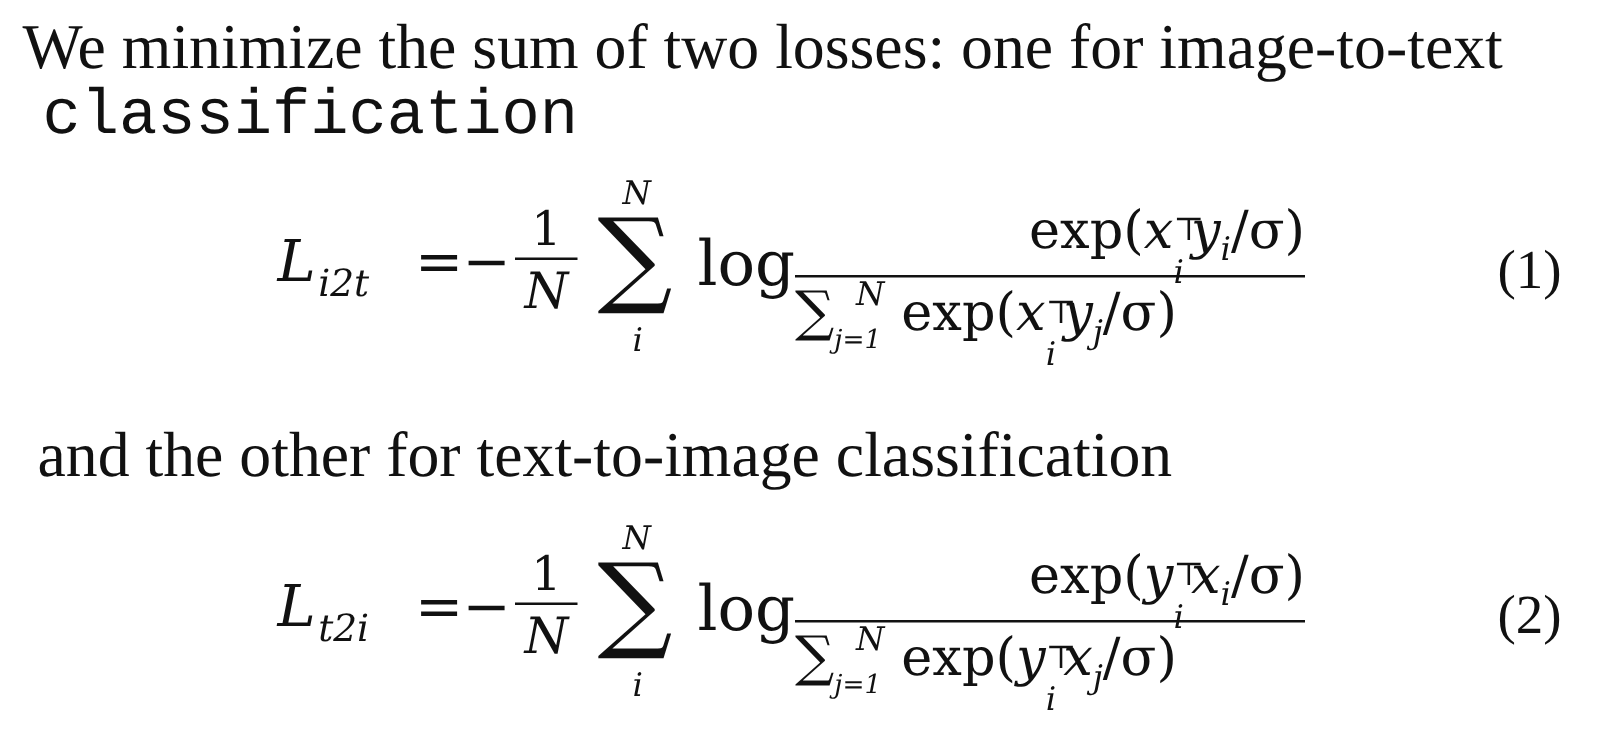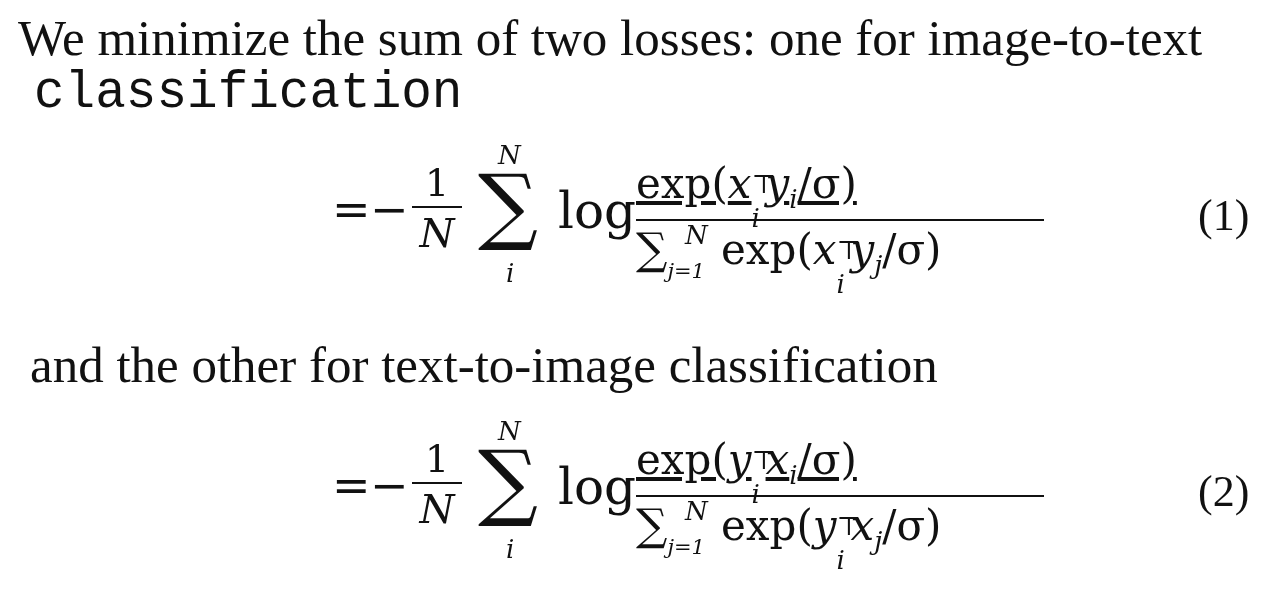--- a/index.html
+++ b/index.html
@@ -20,39 +20,40 @@
   .minus { left:370px; top:42px; font-size:46px; }
   .frac1 { position:absolute; left:412px; top:22px; width:50px; text-align:center; }
   .frac1 .num { font-size:38px; line-height:42px; }
   .frac1 .bar { height:2px; background:#111; margin:2px 0; }
   .frac1 .den { font-size:40px; line-height:46px; font-style:italic; }
   .sumN { left:498px; top:0px; font-size:26px; font-style:italic; }
   .sigma { left:478px; top:20px; font-size:84px; line-height:90px; }
   .sumi { left:506px; top:118px; font-size:26px; font-style:italic; }
   .log { left:558px; top:42px; font-size:50px; }
   .bigfrac { position:absolute; left:636px; top:18px; width:408px; }
-  .bigfrac .num { text-align:left; font-size:42px; line-height:52px;text-decoration:underline; }
+  .bigfrac .num { text-align:right; font-size:42px; line-height:52px; }
   .bigfrac .bar { height:2px; background:#111; margin:4px 0 2px 0; }
   .bigfrac .den { font-size:42px; line-height:52px; white-space:nowrap; }
   .subsm { font-size:26px; font-style:italic; position:relative; top:10px; }
   .tcomb { display:inline-block; position:relative; width:14px; }
   .tcomb .t { position:absolute; left:0; top:-40px; font-size:26px; font-style:normal; }
   .tcomb .i { position:absolute; left:0; top:-6px; font-size:26px; font-style:italic; }
   .dsigma { font-size:44px; }
   .dsub { font-size:21px; position:relative; top:14px; font-style:italic; }
   .dsup { font-size:26px; position:relative; top:-20px; font-style:italic; margin-left:-20px; }
   .eqnum { position:absolute; left:1198px; top:50px; font-family:"Liberation Serif", serif; font-size:44px; }
 </style>
 </head>
 <body>
 
 <div class="para p1">We minimize the sum of two losses: one for image-to-text</div>
 <div class="para p2">classification</div>
 
 <div class="eq eq1">
+  <span class="m lhs it"><span>L</span><span class="sub">i2t</span></span>
   <span class="m eqsign">=</span>
   <span class="m minus">−</span>
   <div class="frac1 m">
     <div class="num">1</div>
     <div class="bar"></div>
     <div class="den">N</div>
   </div>
   <span class="m sumN">N</span>
   <span class="m sigma">∑</span>
   <span class="m sumi">i</span>
@@ -61,20 +62,21 @@
     <div class="num"><span>exp(</span><span class="it">x</span><span class="tcomb"><span class="t">⊤</span><span class="i">i</span></span><span class="it">y</span><span class="subsm">i</span><span>/σ)</span></div>
     <div class="bar"></div>
     <div class="den"><span class="dsigma">∑</span><span class="dsub">j=1</span><span class="dsup">N</span><span> exp(</span><span class="it">x</span><span class="tcomb"><span class="t">⊤</span><span class="i">i</span></span><span class="it">y</span><span class="subsm">j</span><span>/σ)</span></div>
   </div>
   <span class="eqnum">(1)</span>
 </div>
 
 <div class="para p3">and the other for text-to-image classification</div>
 
 <div class="eq eq2">
+  <span class="m lhs it"><span>L</span><span class="sub">t2i</span></span>
   <span class="m eqsign">=</span>
   <span class="m minus">−</span>
   <div class="frac1 m">
     <div class="num">1</div>
     <div class="bar"></div>
     <div class="den">N</div>
   </div>
   <span class="m sumN">N</span>
   <span class="m sigma">∑</span>
   <span class="m sumi">i</span>

